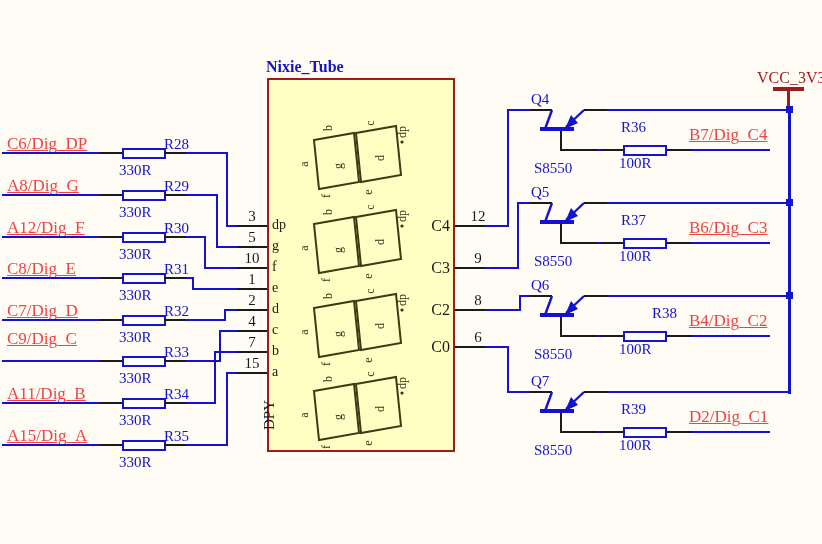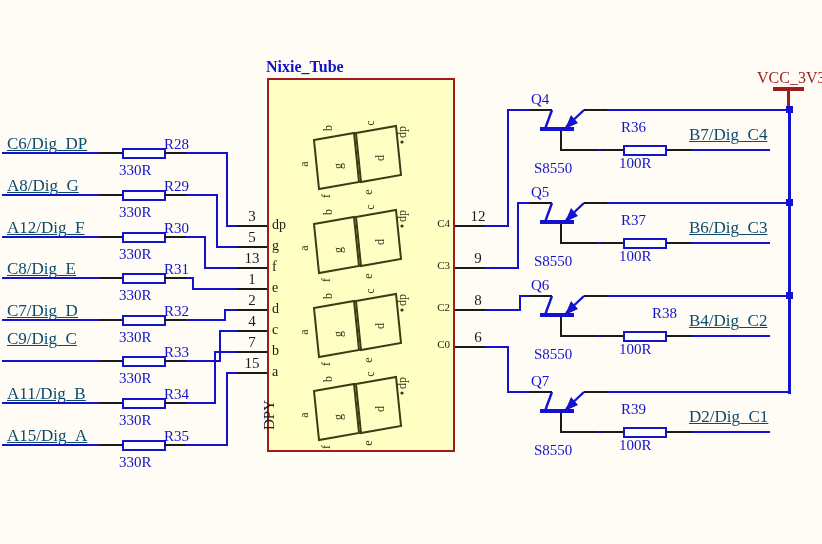--- a/index.html
+++ b/index.html
@@ -9,25 +9,25 @@
     font-family:"Liberation Serif","DejaVu Serif",serif;
     line-height:1;
   }
   .h{position:absolute;height:2px;}
   .v{position:absolute;width:2px;}
   .wb{background:#1313cf;}   
   .pk{background:#1a1a1a;}   
   .red{background:#9b1c1c;}  
   .dot{position:absolute;width:7px;height:7px;background:#1313cf;}
   .txt{position:absolute;white-space:nowrap;}
-  .net{color:#0c4a6e;font-size:17px;text-decoration:underline;}
+  .net{color:#ef4444;font-size:17px;text-decoration:underline;}
   .ref{color:#1414c8;font-size:15px;}
   .pinnum{color:#1a1a1a;font-size:15px;transform:translateX(-50%);}
   .pinname{color:#1a1a1a;font-size:14px;}
-  .cname{color:#1a1a1a;font-size:11px;width:30px;text-align:right;}
+  .cname{color:#1a1a1a;font-size:16px;width:30px;text-align:right;}
   .title{color:#1414c8;font-size:16px;}
   .vcc{color:#9b1c1c;font-size:16px;}
   .res{position:absolute;width:40px;height:7px;background:#ffffff;border:2px solid #1414c8;}
   .box{position:absolute;left:267px;top:78px;width:184px;height:370px;
        background:#ffffc3;border:2px solid #9c1c1c;}
   .dpy{color:#1a1a1a;font-size:15px;transform:rotate(-90deg);transform-origin:0 0;}
   svg{position:absolute;overflow:visible;}
 </style>
 </head>
 <body>
@@ -133,21 +133,21 @@
       <div class="txt ref" style="left:119px;top:455px;">330R</div>
       <div class="h pk" style="left:164px;top:444px;width:22px;"></div>
       <div class="h wb" style="left:186px;top:444px;width:42px;"></div>
       <div class="v wb" style="left:226px;top:372px;height:74px;"></div>
       <div class="h wb" style="left:227px;top:372px;width:11px;"></div>
       <div class="h pk" style="left:237px;top:372px;width:30px;"></div>
       <div class="txt pinnum" style="left:252px;top:209px;">3</div>
       <div class="txt pinname" style="left:272px;top:218px;">dp</div>
       <div class="txt pinnum" style="left:252px;top:230px;">5</div>
       <div class="txt pinname" style="left:272px;top:239px;">g</div>
-      <div class="txt pinnum" style="left:252px;top:251px;">13</div>
+      <div class="txt pinnum" style="left:252px;top:251px;">10</div>
       <div class="txt pinname" style="left:272px;top:260px;">f</div>
       <div class="txt pinnum" style="left:252px;top:272px;">1</div>
       <div class="txt pinname" style="left:272px;top:281px;">e</div>
       <div class="txt pinnum" style="left:252px;top:293px;">2</div>
       <div class="txt pinname" style="left:272px;top:302px;">d</div>
       <div class="txt pinnum" style="left:252px;top:314px;">4</div>
       <div class="txt pinname" style="left:272px;top:323px;">c</div>
       <div class="txt pinnum" style="left:252px;top:335px;">7</div>
       <div class="txt pinname" style="left:272px;top:344px;">b</div>
       <div class="txt pinnum" style="left:252px;top:356px;">15</div>

